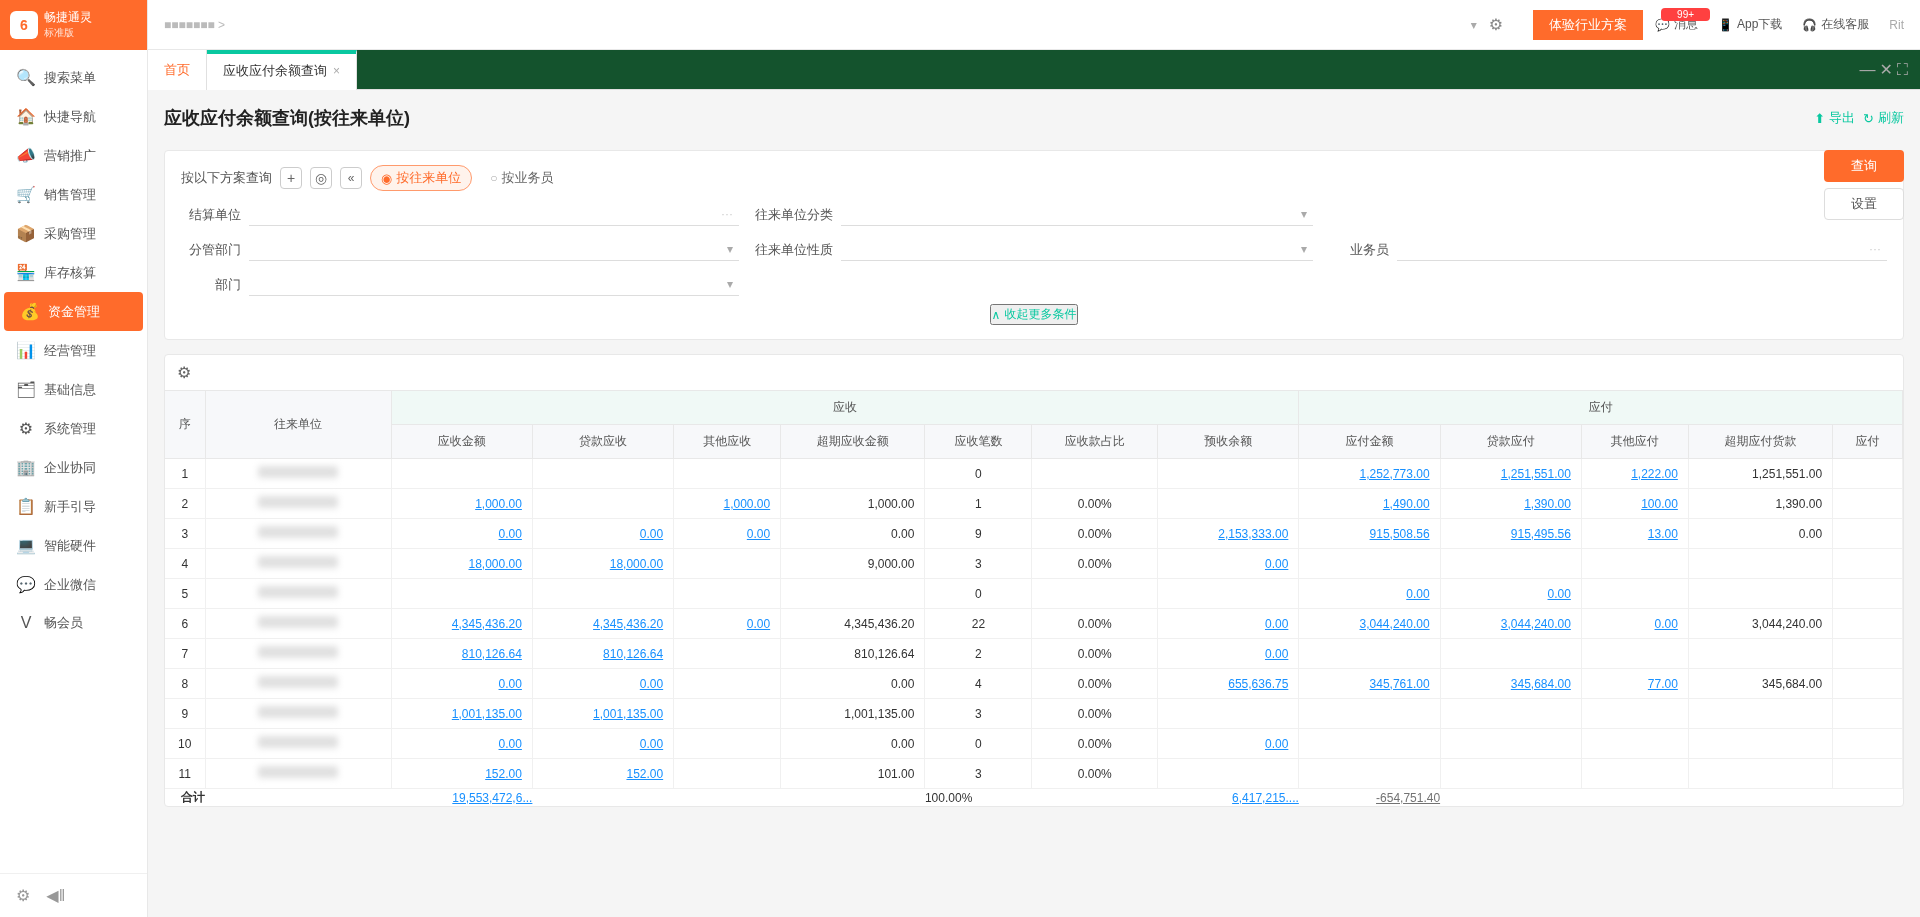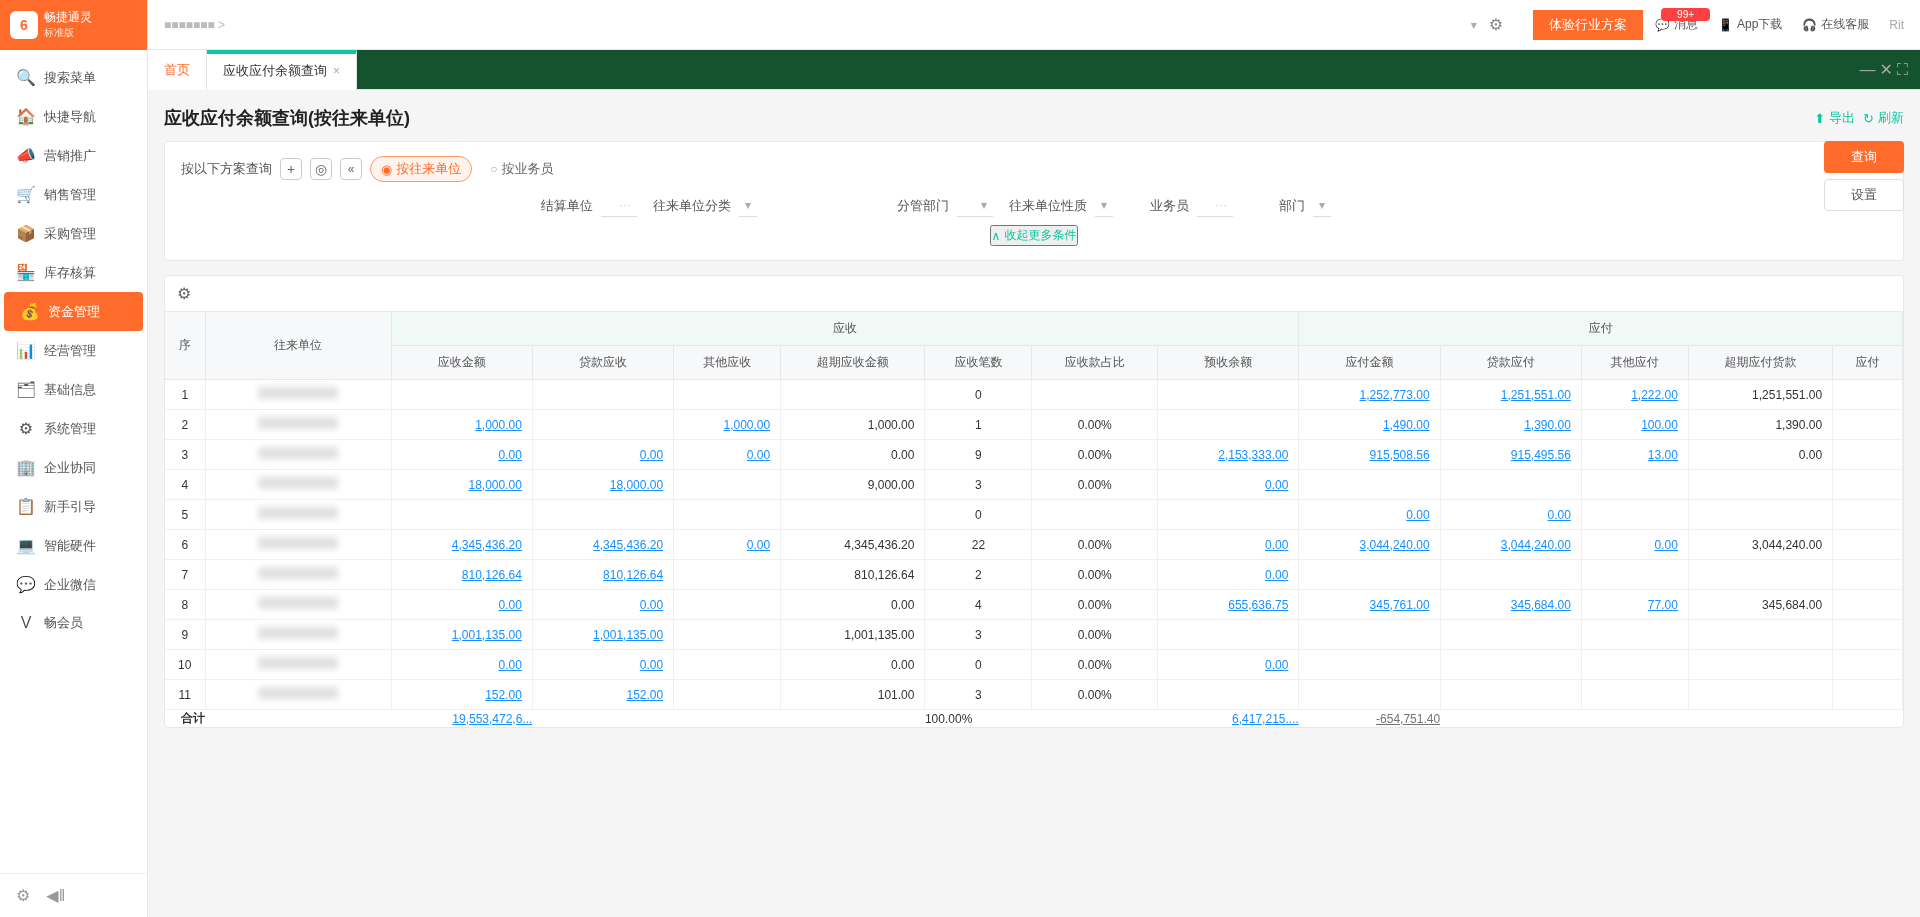--- a/index.html
+++ b/index.html
@@ -67,21 +67,21 @@
 
     
     .main-content {
       position: fixed; left: 148px; top: 90px; right: 0; bottom: 0;
       background: #f5f5f5; overflow-y: auto;
     }
     .page-content { padding: 16px; }
 
     
     .page-header {
-      display: flex; align-items: center; justify-content: space-between; margin-bottom: 11px;
+      display: flex; align-items: center; justify-content: space-between; margin-bottom: 20px;
     }
     .page-title { font-size: 18px; font-weight: 600; color: #222; }
     .page-actions { display: flex; gap: 8px; }
     .page-action-btn {
       display: flex; align-items: center; gap: 4px; color: #09c8a0; cursor: pointer; font-size: 13px;
       background: none; border: none;
     }
 
     
     .filter-area {
@@ -95,21 +95,21 @@
     .filter-expand-btn { width: 22px; height: 22px; border: 1px solid #ccc; border-radius: 4px; display: flex; align-items: center; justify-content: center; cursor: pointer; color: #666; font-size: 12px; }
     .filter-scheme-chip {
       display: flex; align-items: center; gap: 4px; padding: 3px 10px;
       background: #fff3ec; border: 1px solid #ff9a6c; border-radius: 14px; cursor: pointer;
     }
     .filter-scheme-chip-icon { color: #ff6b2b; font-size: 13px; }
     .filter-scheme-chip-label { color: #ff6b2b; font-size: 13px; }
     .filter-scheme-item { display: flex; align-items: center; gap: 4px; padding: 4px 10px; cursor: pointer; color: #666; font-size: 13px; }
     .filter-scheme-item-icon { color: #aaa; font-size: 12px; }
 
-    .filter-rows { display: flex; flex-direction: row; gap: 12px; justify-content: center; }
+    .filter-rows { display: flex; flex-direction: column; gap: 12px; justify-content: center; }
     .filter-row { display: grid; grid-template-columns: 1fr 1fr 1fr; gap: 16px; align-items: center; }
     .filter-field { display: flex; align-items: center; gap: 8px; }
     .filter-field-label { color: #555; font-size: 13px; white-space: nowrap; min-width: 60px; text-align: right; }
     .filter-input {
       flex: 1; border: none; border-bottom: 1px solid #ddd; padding: 4px 6px;
       font-size: 13px; color: #333; outline: none; background: transparent;
     }
     .filter-input-with-dots { display: flex; align-items: center; flex: 1; border-bottom: 1px solid #ddd; padding: 4px 6px; }
     .filter-select { display: flex; align-items: center; flex: 1; border-bottom: 1px solid #ddd; padding: 4px 6px; }
     .filter-select-arrow { color: #aaa; margin-left: auto; }

